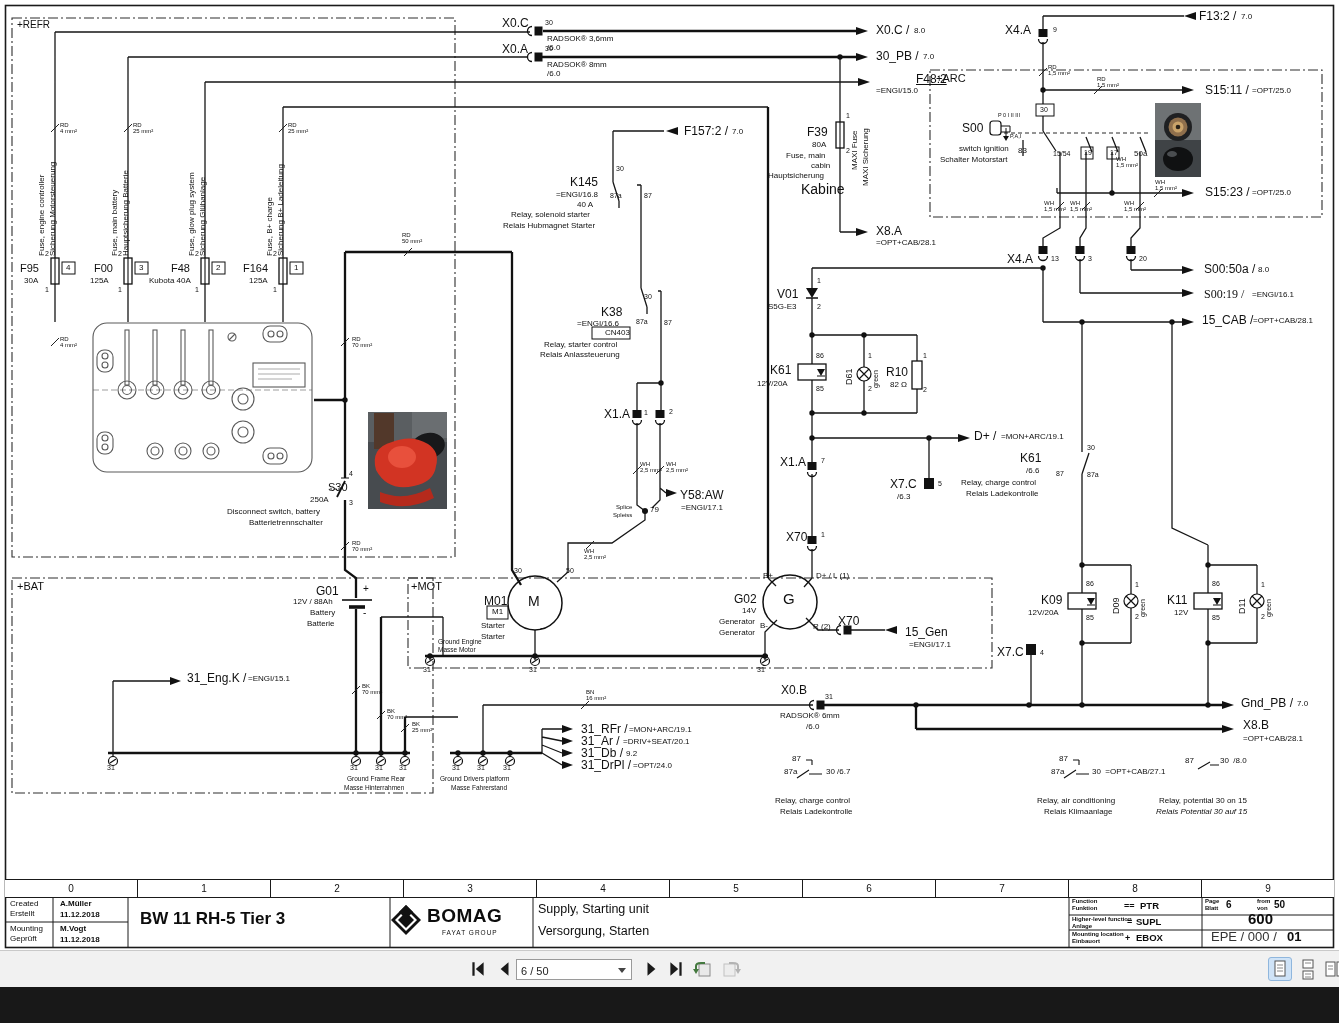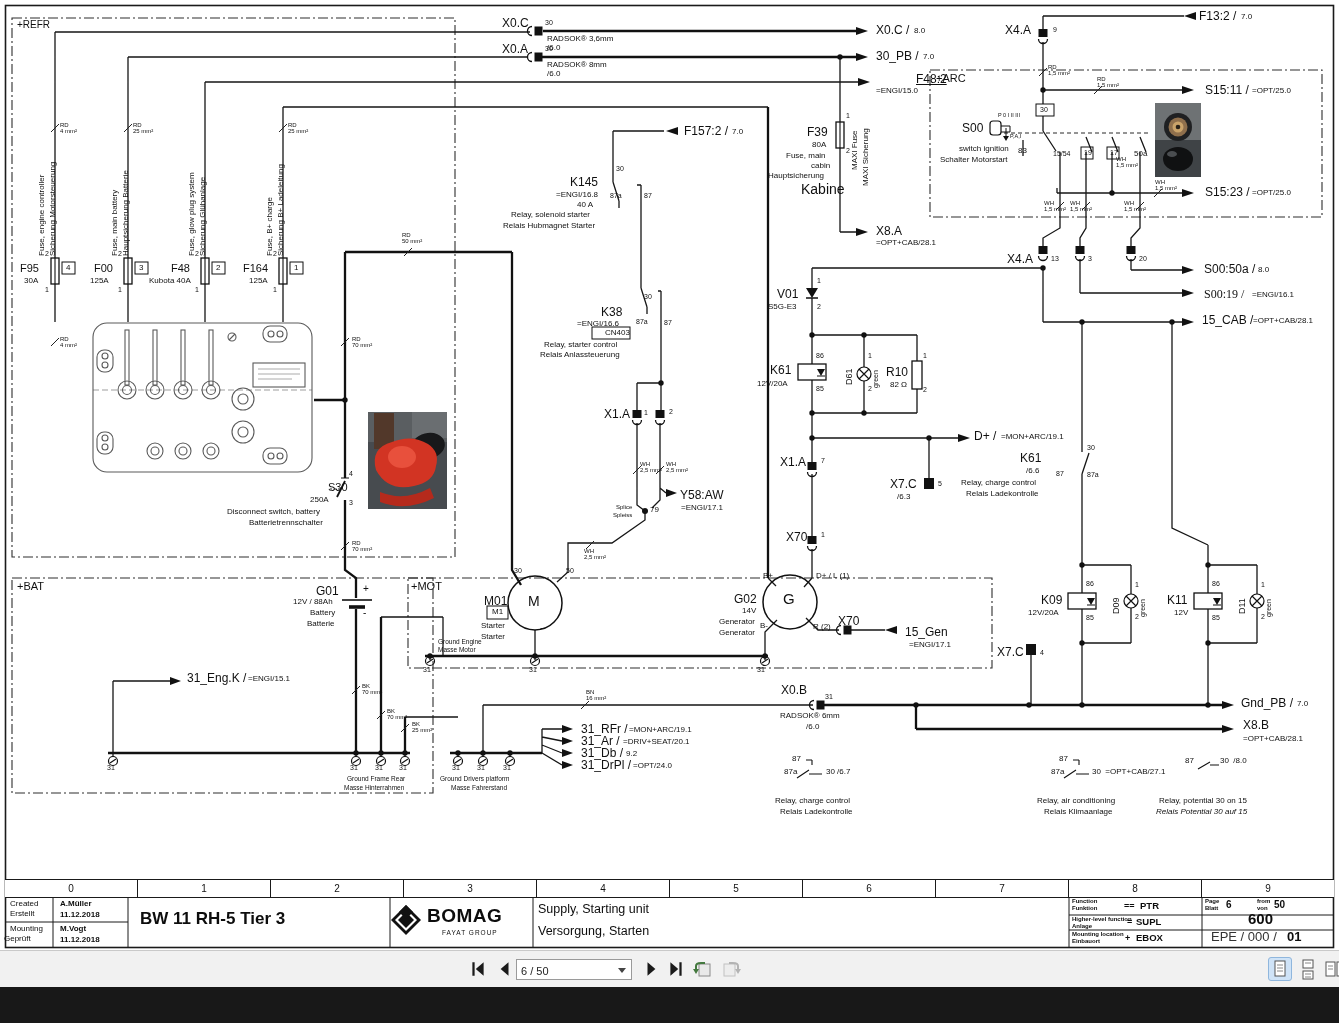--- a/index.html
+++ b/index.html
@@ -616,21 +616,21 @@
       <div class="cell">8</div>
       <div class="cell">9</div>
     </div>
 
 <div>
   <div class="tb" style="left:10px;top:899px;font-size:8px">Created</div>
   <div class="tb" style="left:10px;top:909px;font-size:8px">Erstellt</div>
   <div class="tb b" style="left:60px;top:899px;font-size:8px">A.Müller</div>
   <div class="tb b" style="left:60px;top:910px;font-size:8px">11.12.2018</div>
   <div class="tb" style="left:10px;top:924px;font-size:8px">Mounting</div>
-  <div class="tb" style="left:4px;top:934px;font-size:8px">Geprüft</div>
+  <div class="tb" style="left:10px;top:934px;font-size:8px">Geprüft</div>
   <div class="tb b" style="left:60px;top:924px;font-size:8px">M.Vogt</div>
   <div class="tb b" style="left:60px;top:935px;font-size:8px">11.12.2018</div>
   <div class="tb b" style="left:140px;top:909px;font-size:17px">BW 11 RH-5 Tier 3</div>
   <div class="tb b" style="left:427px;top:905px;font-size:19px;letter-spacing:0.5px">BOMAG</div>
   <div class="tb" style="left:442px;top:929px;font-size:6.5px;letter-spacing:1px">FAYAT GROUP</div>
   <div class="tb" style="left:538px;top:902px;font-size:12.5px">Supply, Starting unit</div>
   <div class="tb" style="left:538px;top:924px;font-size:12.5px">Versorgung, Starten</div>
   <div class="tb b" style="left:1072px;top:898px;font-size:6px">Function</div>
   <div class="tb b" style="left:1072px;top:905px;font-size:6px">Funktion</div>
   <div class="tb b" style="left:1124px;top:901px;font-size:9px">==</div>

